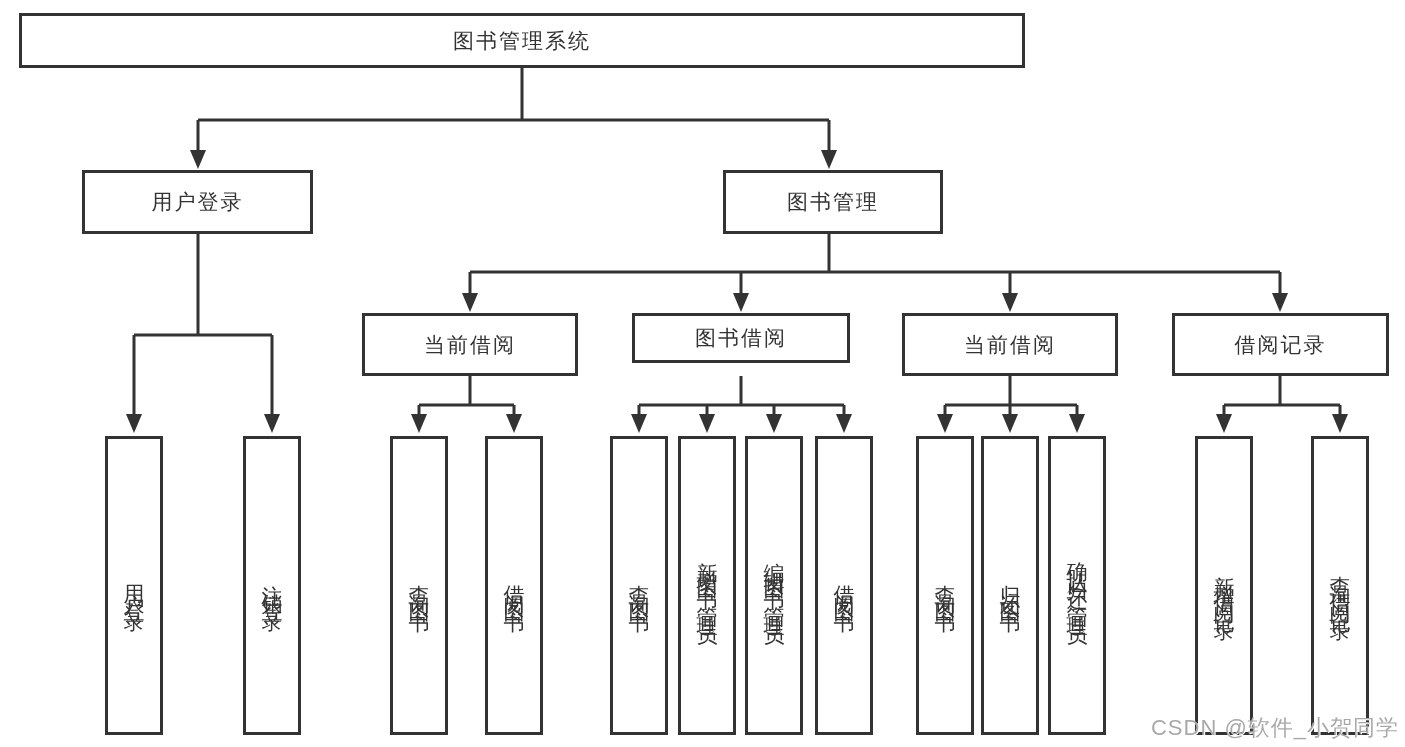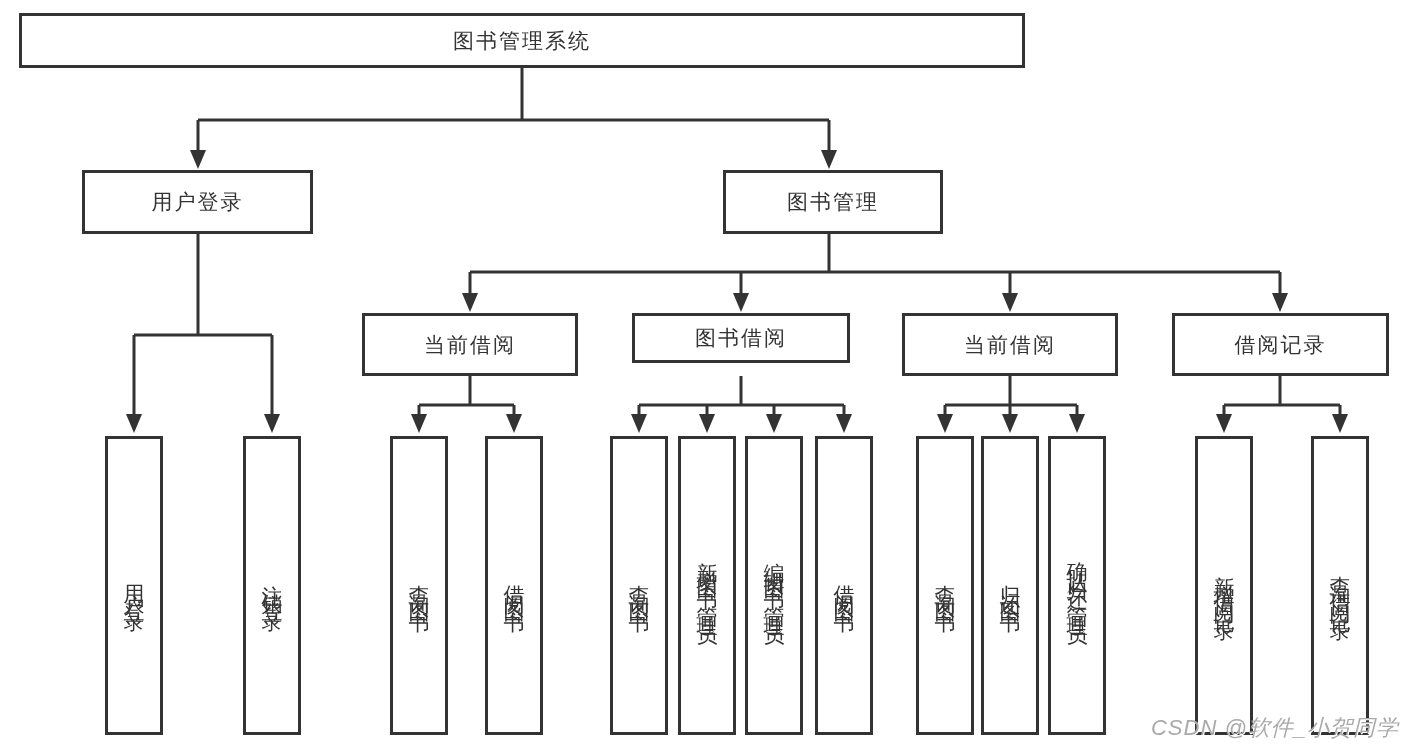--- a/index.html
+++ b/index.html
@@ -53,21 +53,20 @@
 
   .watermark {
     position: absolute;
     right: 6px;
     top: 713px;
     font-size: 22px;
     color: #a9a9a9;
     letter-spacing: 1px;
     text-shadow: 1px 1px 0 #ffffff;
     white-space: nowrap;
-    font-style: italic;
   }
 </style>
 </head>
 <body>
 
 <div class="stage">
 
   <svg class="connectors" viewBox="0 0 1405 747">
     <path d="M522 68 V120 M198 120 H829 M198 120 V151 M829 120 V151
              M198 234 V335 M134 335 H272 M134 335 V418 M272 335 V418

